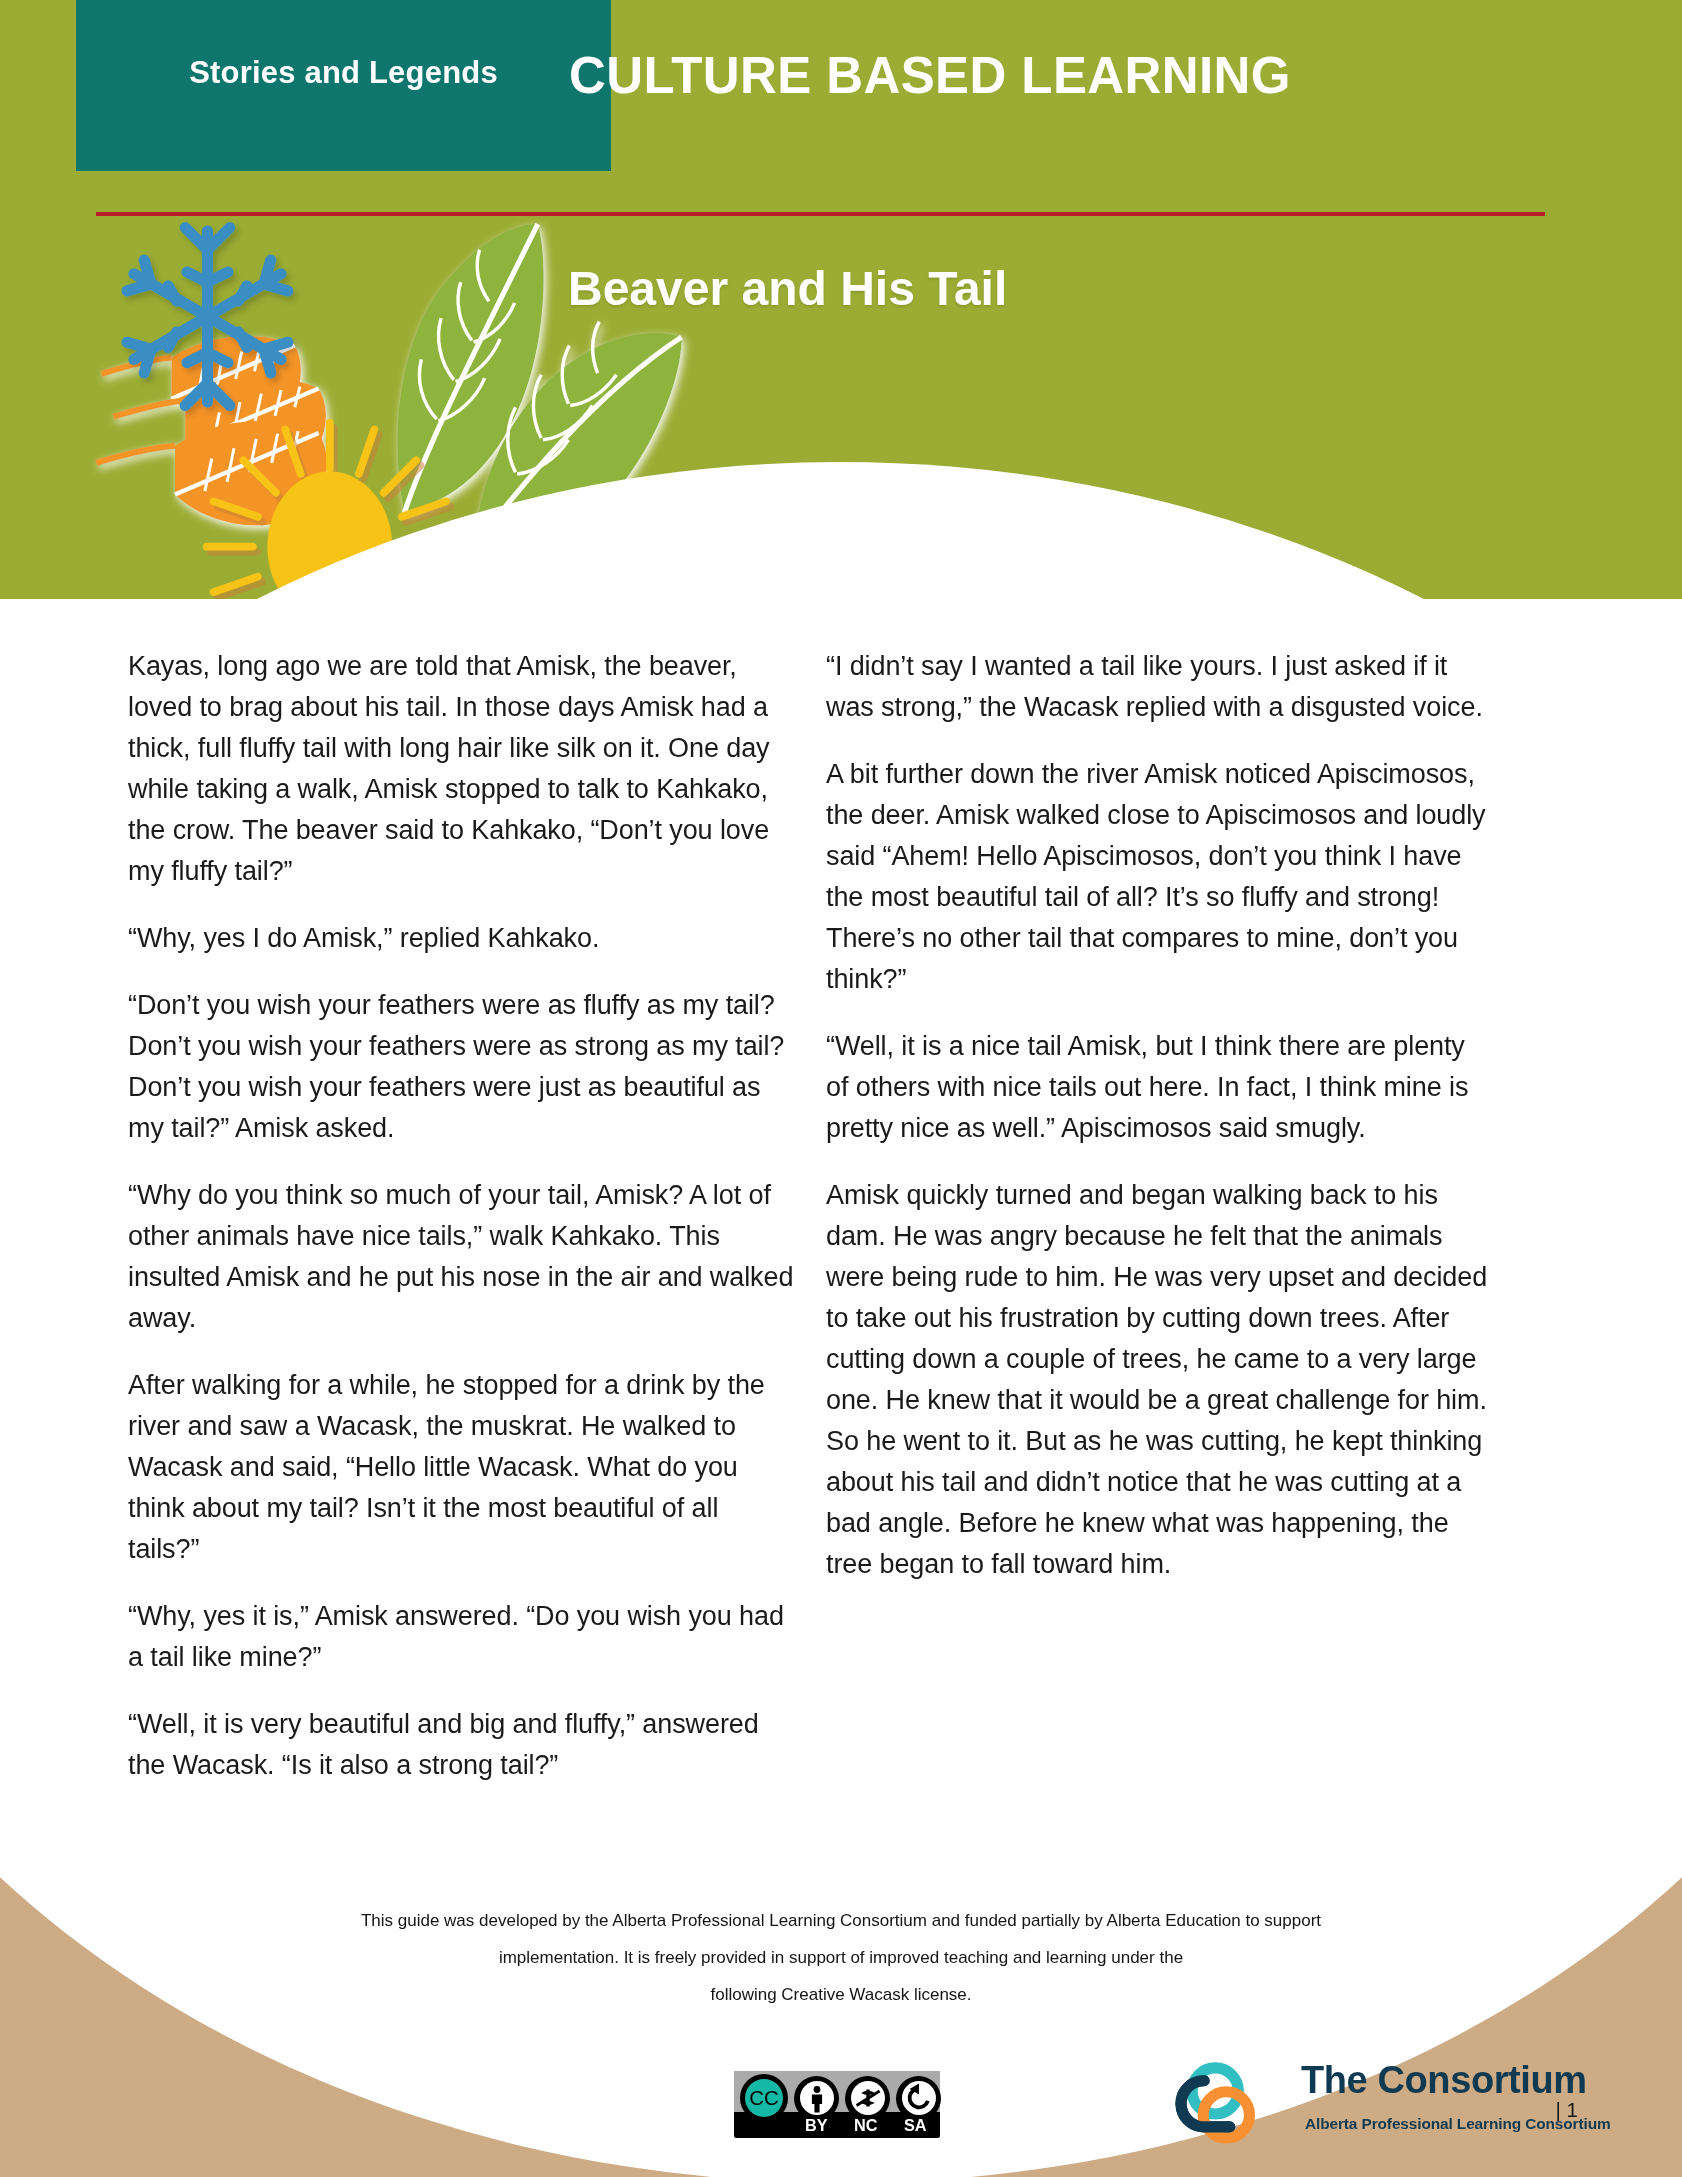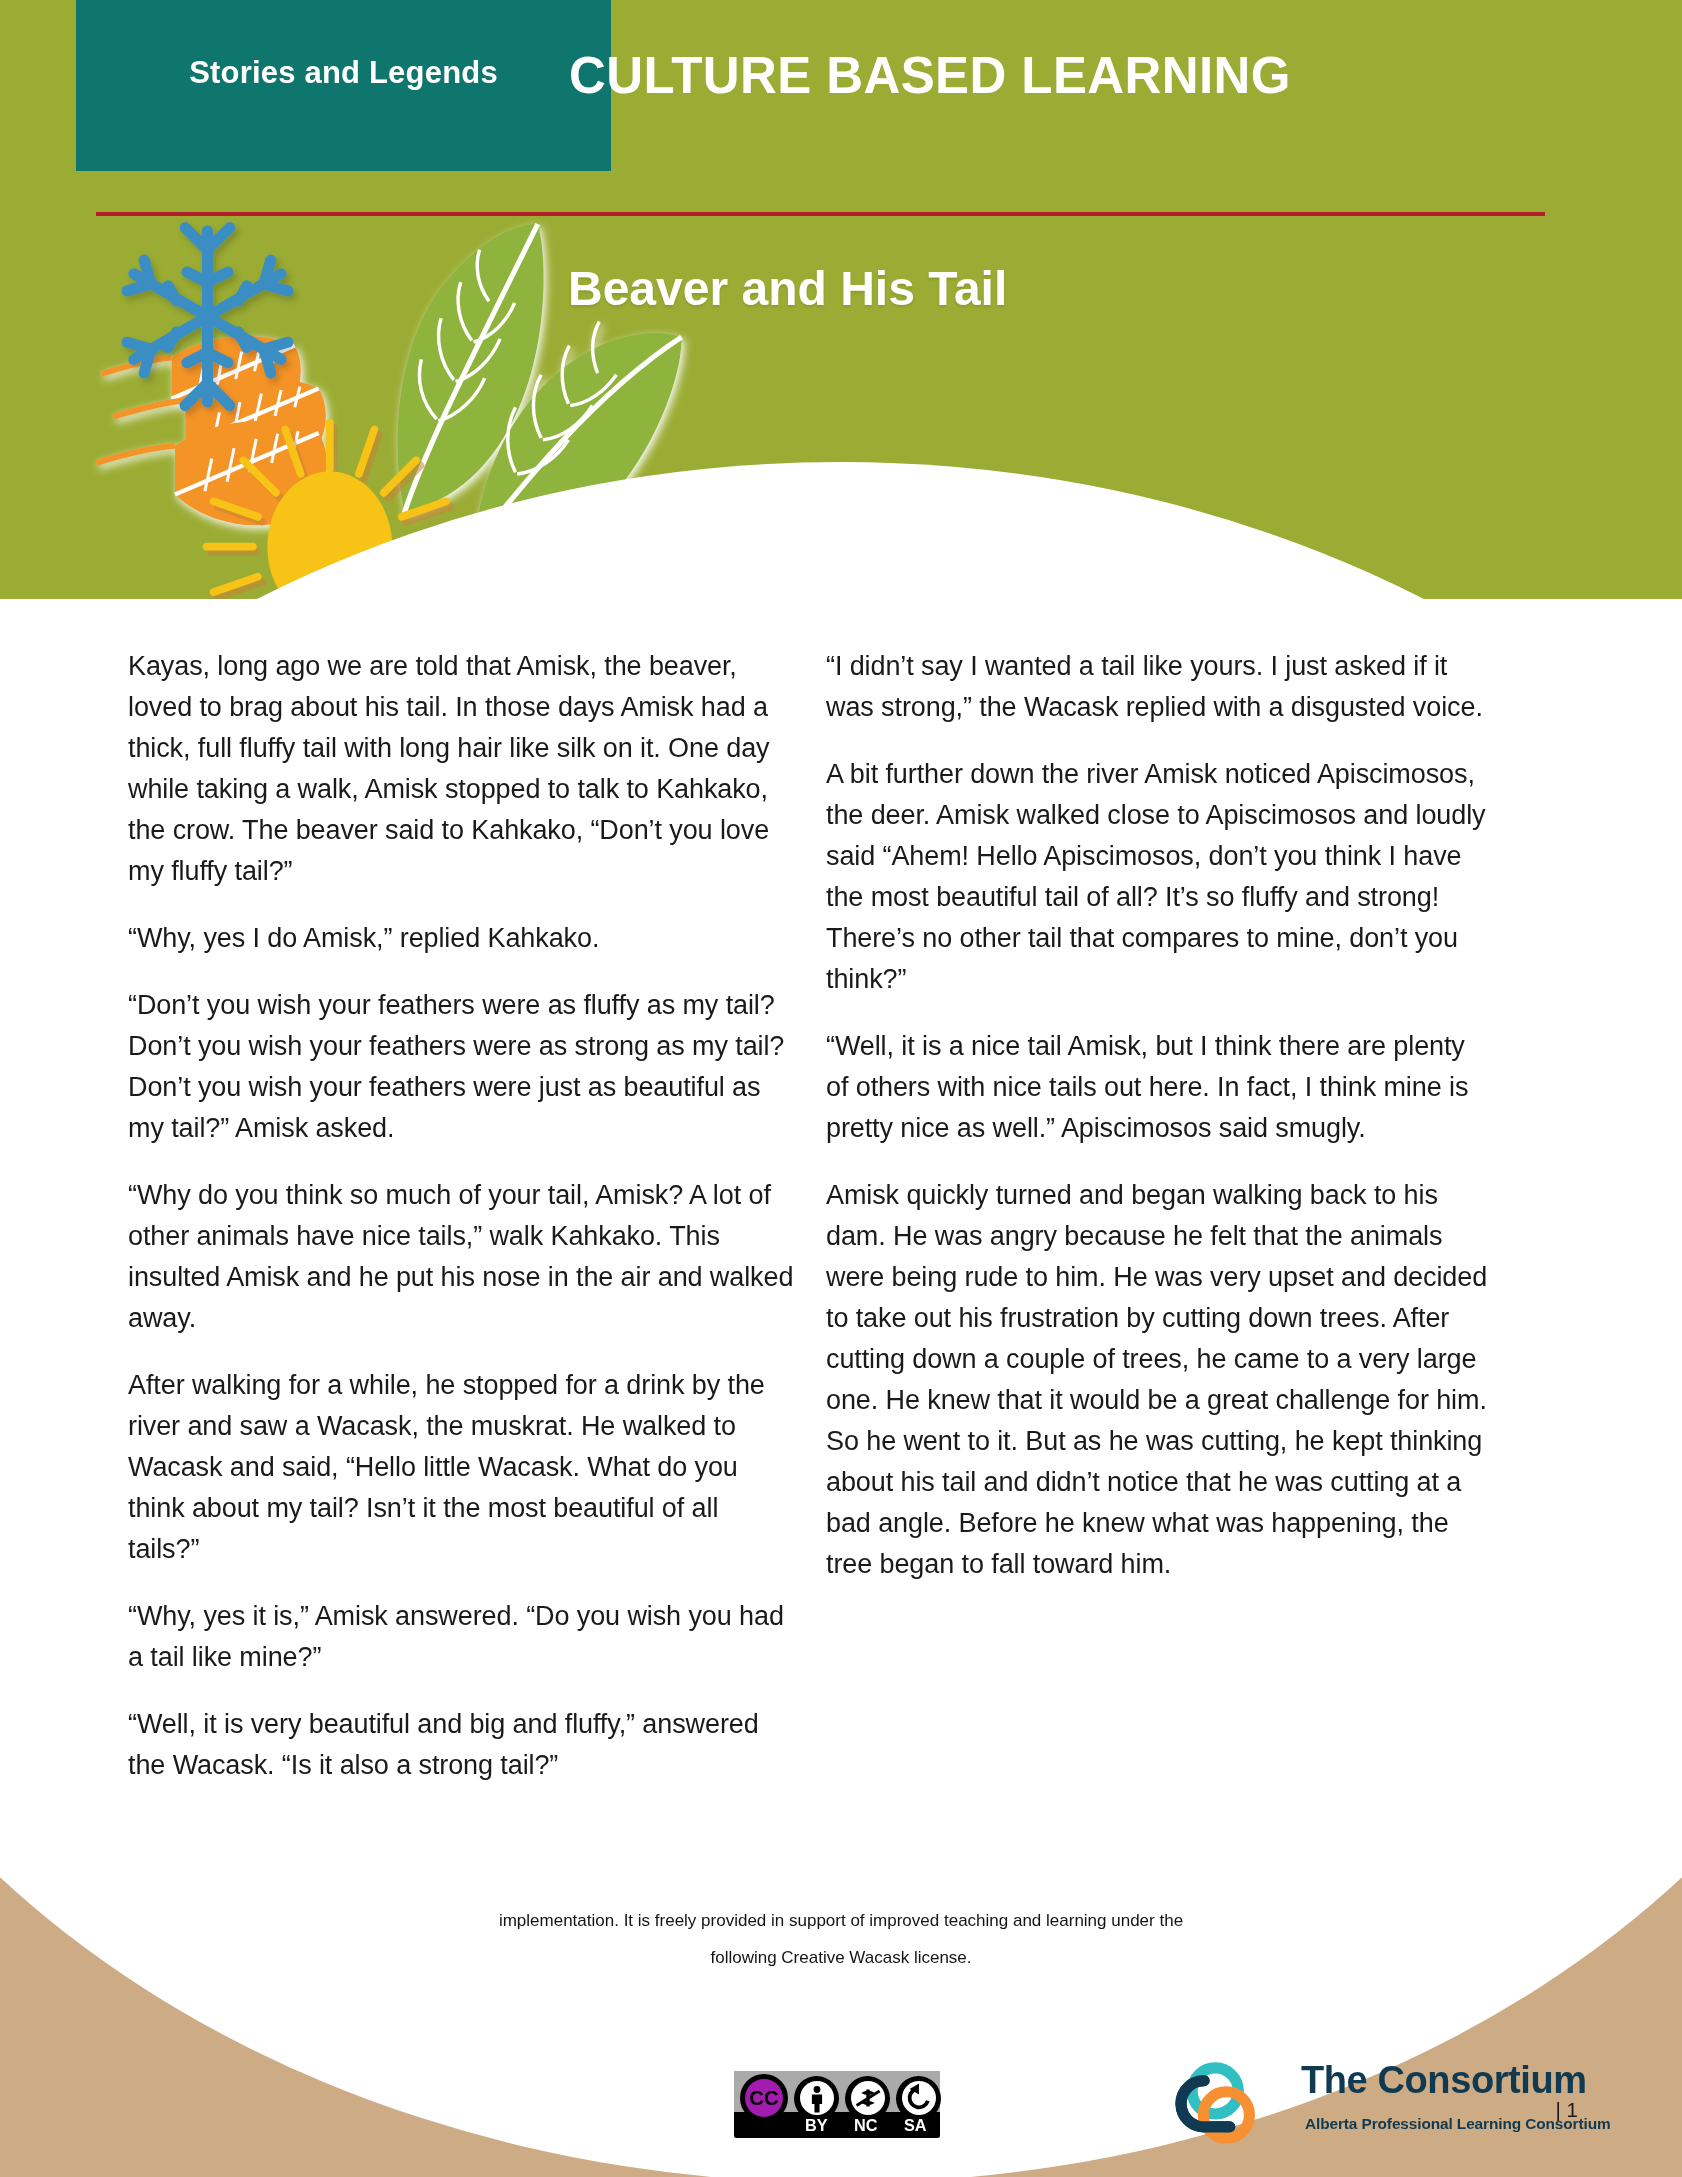--- a/index.html
+++ b/index.html
@@ -190,24 +190,24 @@
     width: 45px; height: 45px;
     border-radius: 50%;
     background: #000;
     display: flex; align-items: center; justify-content: center;
     color: #fff;
   }
   .cc-circ.big { width: 48px; height: 48px; }
   .cc-circ-inner {
     width: 34px; height: 34px;
     border-radius: 50%;
-    background: #a21caf;
+    background: #14b8a6;
     display: flex; align-items: center; justify-content: center;
     color: #000;
-    font-weight: bold;
+    font-weight: normal;
     font-size: 18px;
   }
   .cc-circ.big .cc-circ-inner { width: 38px; height: 38px; font-size: 20.5px; }
   .cc-labels {
     position: absolute;
     left: 0; right: 0;
     bottom: 2.6px;
     display: flex;
     color: #ffffff;
     font-size: 16.3px;
@@ -429,20 +429,21 @@
     <p class="para">A bit further down the river Amisk noticed Apiscimosos, the deer. Amisk walked close to Apiscimosos and loudly said “Ahem! Hello Apiscimosos, don’t you think I have the most beautiful tail of all? It’s so fluffy and strong! There’s no other tail that compares to mine, don’t you think?”</p>
     <p class="para">“Well, it is a nice tail Amisk, but I think there are plenty of others with nice tails out here. In fact, I think mine is pretty nice as well.” Apiscimosos said smugly.</p>
     <p class="para">Amisk quickly turned and began walking back to his dam. He was angry because he felt that the animals were being rude to him. He was very upset and decided to take out his frustration by cutting down trees. After cutting down a couple of trees, he came to a very large one. He knew that it would be a great challenge for him. So he went to it. But as he was cutting, he kept thinking about his tail and didn’t notice that he was cutting at a bad angle. Before he knew what was happening, the tree began to fall toward him.</p>
   </div>
 </div>
 
 <div class="footer">
   <div class="footer-tan"></div>
   <div class="footer-arc"></div>
   <div class="footer-text">
+    <span>This guide was developed by the Alberta Professional Learning Consortium and funded partially by Alberta Education to support</span>
     <span>implementation. It is freely provided in support of improved teaching and learning under the</span>
     <span>following Creative Wacask license.</span>
   </div>
   <div class="page-num">| 1</div>
 </div>
 
 <div class="cc-badge">
   <div class="cc-badge-top"></div>
   <div class="cc-circles">
     <div class="cc-circ big">

